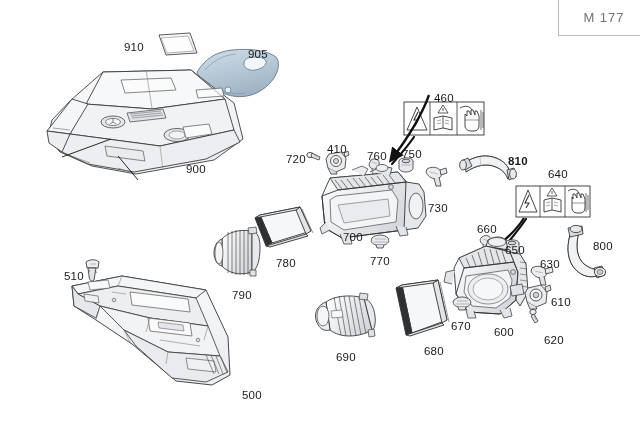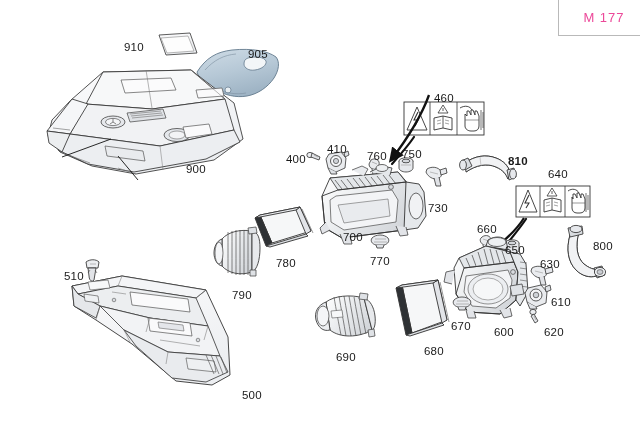--- a/index.html
+++ b/index.html
@@ -41,21 +41,21 @@
     border-left: 1.2px solid #b9b9b9;
     border-bottom: 1.2px solid #b9b9b9;
     box-sizing: border-box;
     display: flex;
     align-items: center;
     justify-content: center;
   }
   .header-box .code {
     font-family: "Liberation Sans", sans-serif;
     font-size: 13px;
-    color: #ec4899;
+    color: #737373;
     letter-spacing: 1px;
     margin-left: 9px;
   }
 </style>
 </head>
 <body>
 
 <div id="diagram-root">
 
   <svg class="canvas" viewBox="0 0 640 425">
@@ -473,36 +473,36 @@
   </svg>
 
   <div class="header-box">
     <span class="code">M 177</span>
   </div>
 
   <div class="callout" style="left:124px; top:41px;">910</div>
   <div class="callout" style="left:248px; top:48px;">905</div>
   <div class="callout" style="left:186px; top:163px;">900</div>
   <div class="callout" style="left:434px; top:92px;">460</div>
-  <div class="callout" style="left:286px; top:153px;">400</div>
+  <div class="callout" style="left:286px; top:153px;">720</div>
   <div class="callout" style="left:327px; top:143px;">410</div>
   <div class="callout" style="left:367px; top:150px;">760</div>
   <div class="callout" style="left:402px; top:148px;">750</div>
   <div class="callout" style="left:428px; top:159px;margin-top:43px;">730</div>
   <div class="callout" style="left:508px; top:155px;font-weight:bold;">810</div>
   <div class="callout" style="left:548px; top:168px;">640</div>
   <div class="callout" style="left:343px; top:231px;">700</div>
   <div class="callout" style="left:370px; top:255px;">770</div>
   <div class="callout" style="left:276px; top:257px;">780</div>
   <div class="callout" style="left:232px; top:289px;">790</div>
   <div class="callout" style="left:477px; top:223px;">660</div>
   <div class="callout" style="left:505px; top:232px;margin-top:12px;">650</div>
   <div class="callout" style="left:540px; top:258px;">630</div>
   <div class="callout" style="left:551px; top:296px;">610</div>
-  <div class="callout" style="left:544px; top:326px;">620</div>
+  <div class="callout" style="left:544px; top:334px;">620</div>
   <div class="callout" style="left:494px; top:326px;">600</div>
   <div class="callout" style="left:451px; top:320px;">670</div>
   <div class="callout" style="left:424px; top:345px;">680</div>
   <div class="callout" style="left:336px; top:351px;">690</div>
   <div class="callout" style="left:593px; top:240px;">800</div>
   <div class="callout" style="left:64px; top:270px;">510</div>
   <div class="callout" style="left:242px; top:389px;">500</div>
 
 </div>
 

